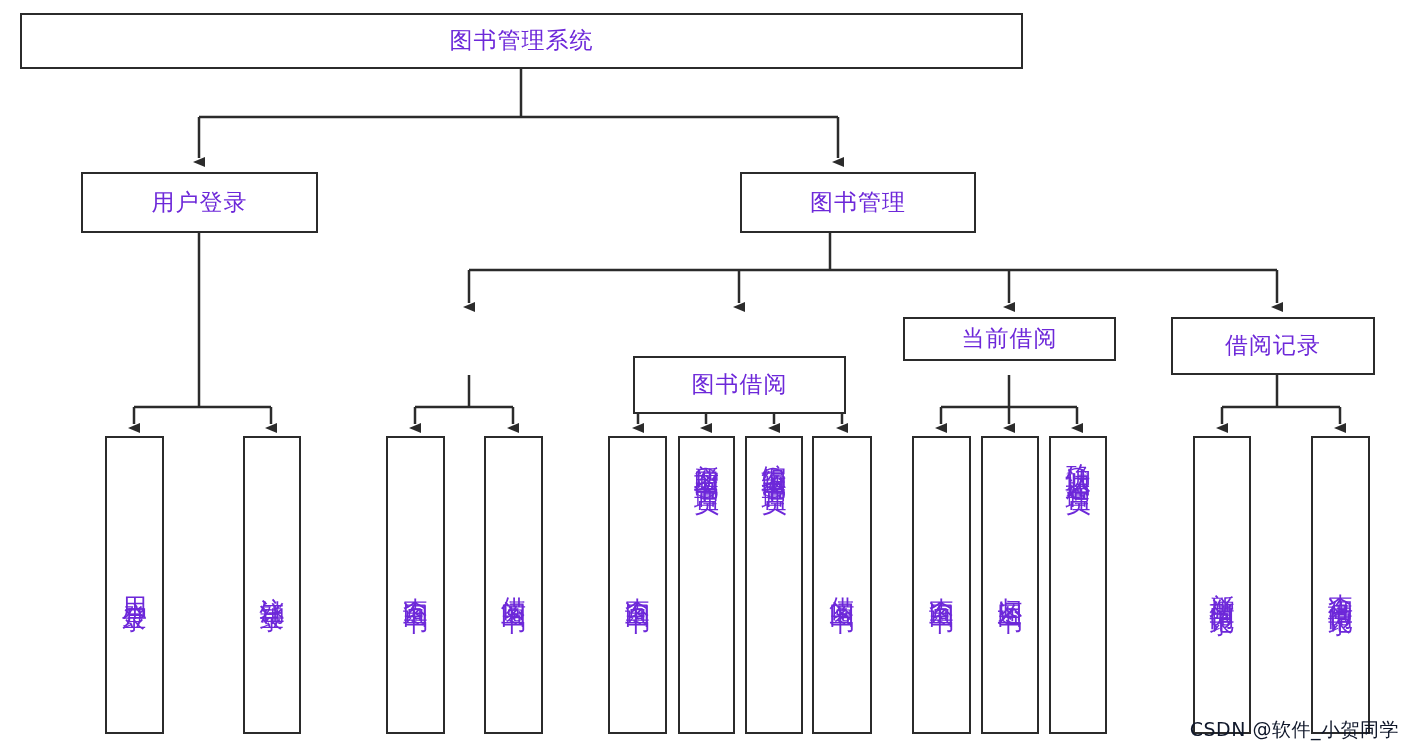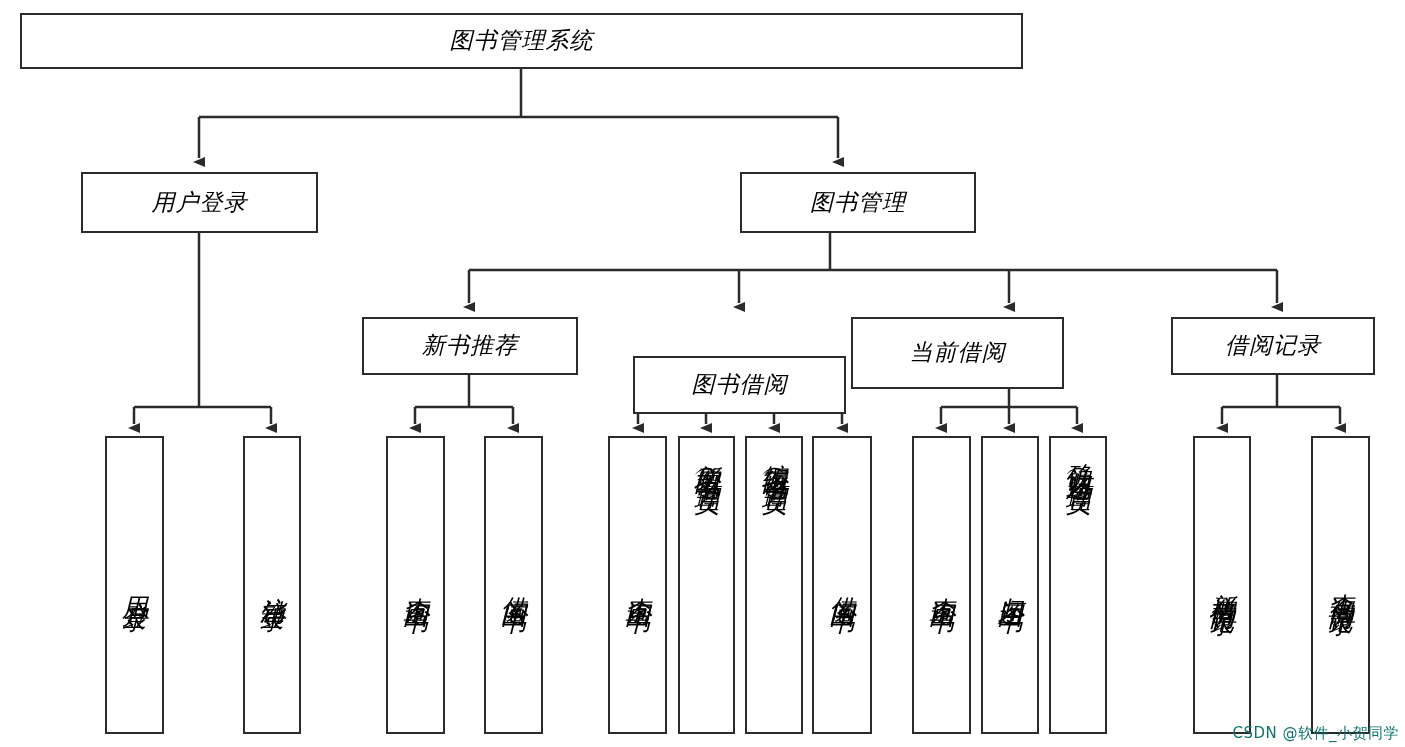--- a/index.html
+++ b/index.html
@@ -27,23 +27,22 @@
   }
   
   .node {
     position: absolute;
     box-sizing: border-box;
     background: #ffffff;
     border: 2.5px solid #2b2b2b;
     display: flex;
     align-items: center;
     justify-content: center;
-    color: #000000;
+    color: #6d28d9;
     z-index: 3;
-    font-style: italic;
   }
   .node-label {
     display: block;
     text-align: center;
     line-height: 1.12;
     white-space: pre;
   }
   
   .node.horiz .node-label {
     font-size: 23px;
@@ -70,22 +69,22 @@
   
   .node.vert.centered {
     align-items: center;
     padding-top: 0;
   }
   
   #watermark {
     position: absolute;
     right: 6px;
     bottom: 4px;
-    font-size: 15px;
-    color: #0f766e;
+    font-size: 19px;
+    color: #0f172a;
     letter-spacing: 0.5px;
     z-index: 5;
     white-space: nowrap;
     font-family: "DejaVu Sans", "Liberation Sans", sans-serif;
   }
 </style>
 </head>
 <body>
 
 <div id="diagram-root">
@@ -146,27 +145,24 @@
     <span class="node-label">图书管理系统</span>
   </div>
 
   <div class="node horiz" style="left:81px; top:172px; width:237px; height:61px;">
     <span class="node-label">用户登录</span>
   </div>
   <div class="node horiz" style="left:712px; top:172px; width:236px; height:61px;margin-left:28px;">
     <span class="node-label">图书管理</span>
   </div>
 
-  <div class="node horiz" style="left:362px; top:317px; width:216px; height:58px;">
-    <span class="node-label">新书推荐</span>
-  </div>
   <div class="node horiz" style="left:633px; top:317px; width:213px; height:58px;margin-top:39px;">
     <span class="node-label">图书借阅</span>
   </div>
-  <div class="node horiz" style="left:851px; top:317px; width:213px; height:72px;">
+  <div class="node horiz" style="left:903px; top:317px; width:213px; height:44px;">
     <span class="node-label">当前借阅</span>
   </div>
   <div class="node horiz" style="left:1171px; top:317px; width:204px; height:58px;">
     <span class="node-label">借阅记录</span>
   </div>
 
   <div class="node vert centered" style="left:105px; top:436px; width:59px; height:298px;">
     <span class="node-label">用户登录</span>
   </div>
   <div class="node vert centered" style="left:243px; top:436px; width:58px; height:298px;">

